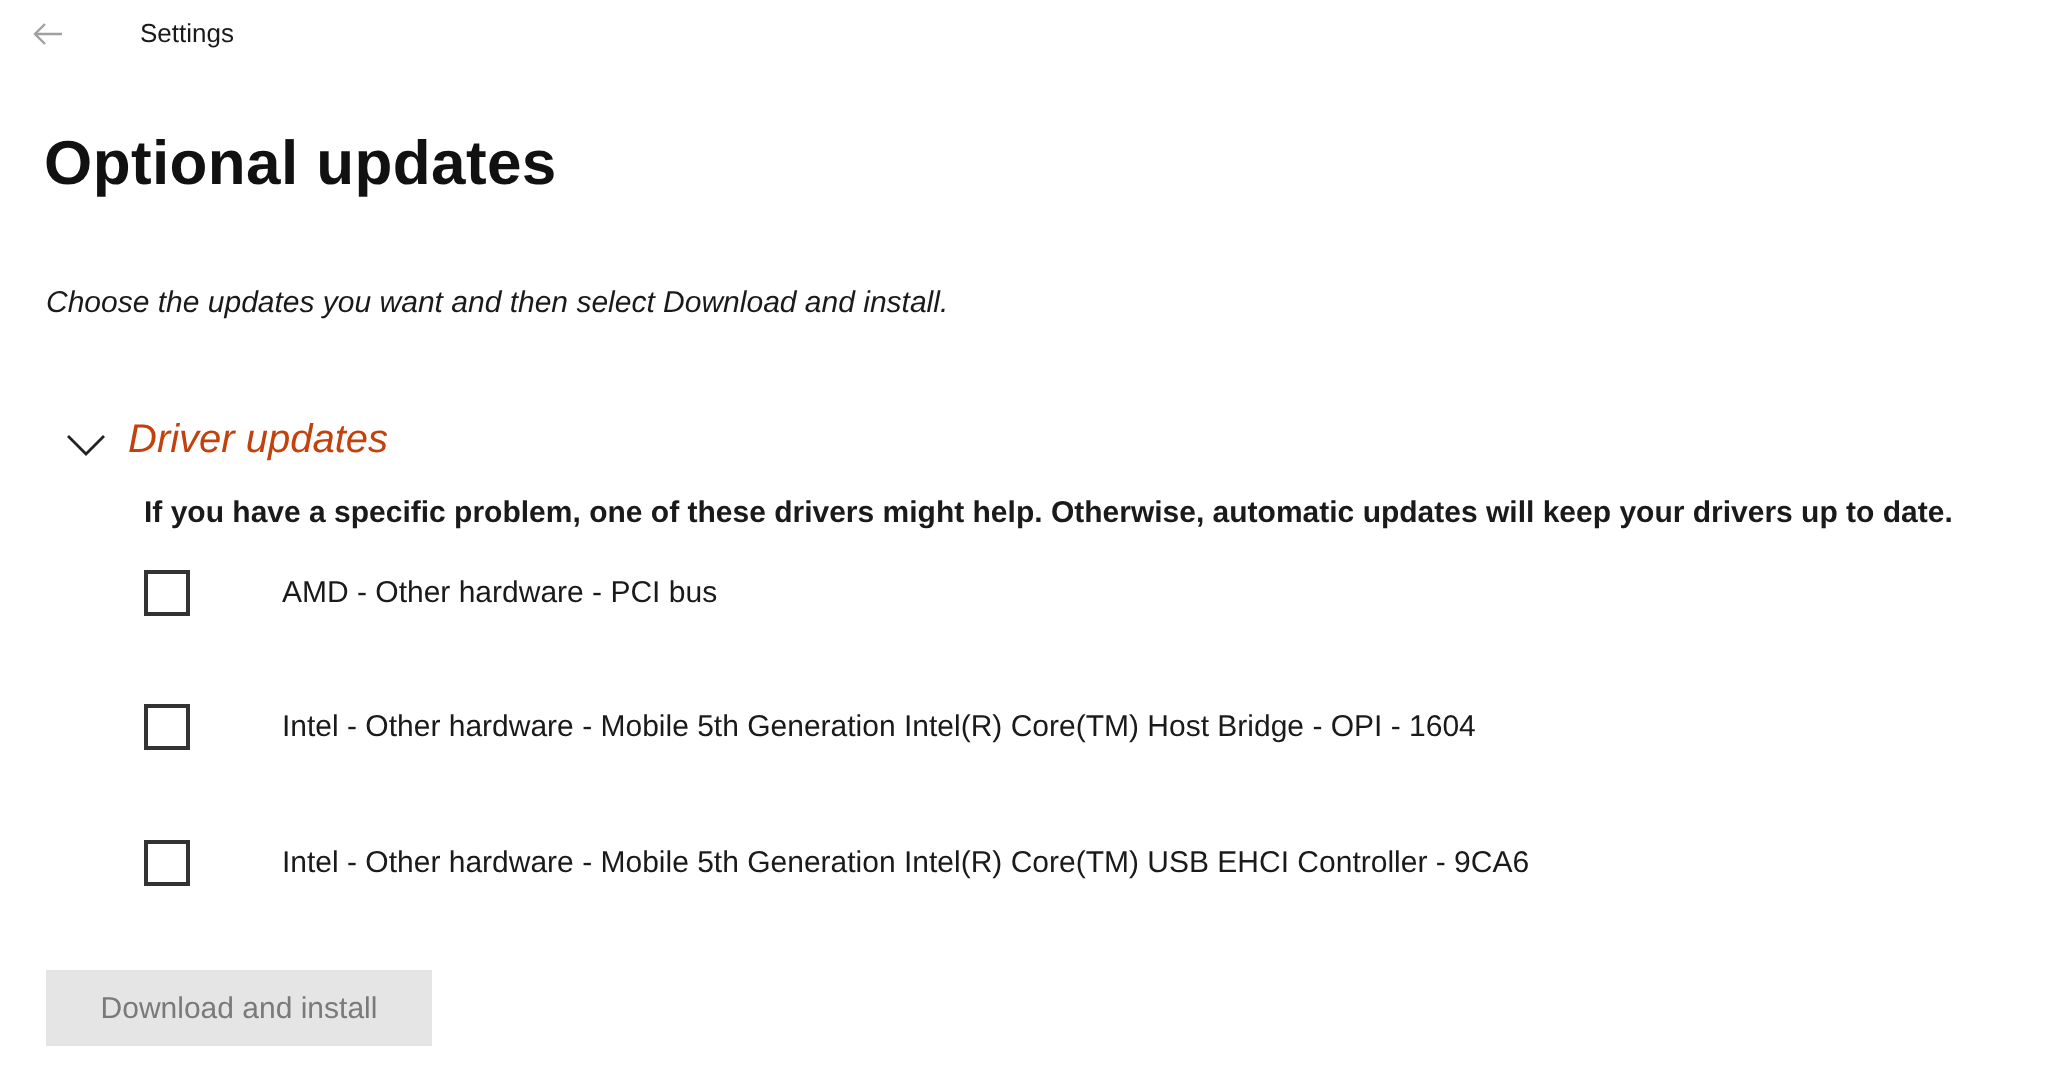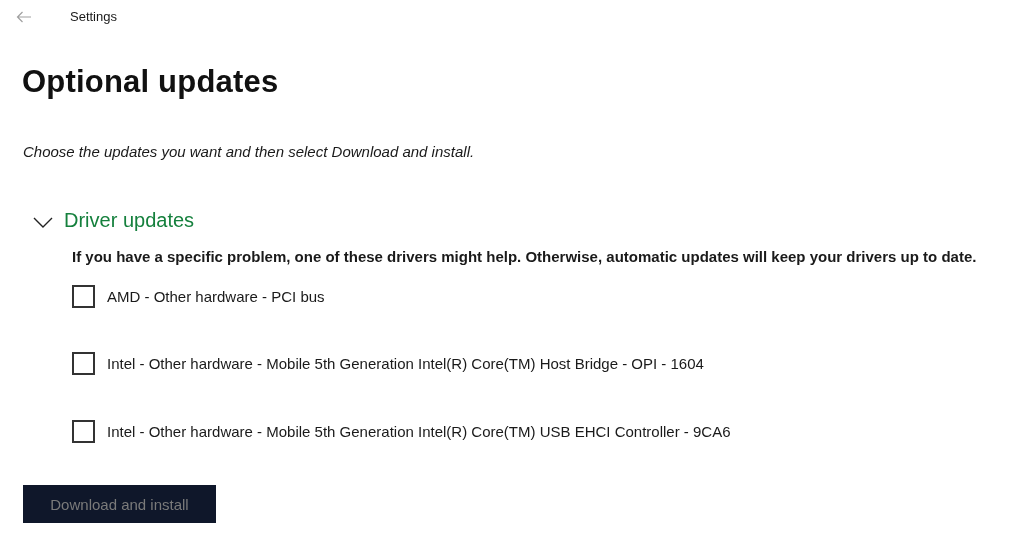--- a/index.html
+++ b/index.html
@@ -17,33 +17,33 @@
     .app-title { position: absolute; left: 70px; top: 9px; font-size: 13px; color: #1a1a1a; }
     .page-title {
       position: absolute; left: 22px; top: 64px; margin: 0;
       font-size: 31px; font-weight: bold; color: #111; letter-spacing: 0.2px;
     }
     .intro { position: absolute; left: 23px; top: 143px; font-size: 15px; color: #1a1a1a; font-style: italic; }
     .section-header {
       position: absolute; left: 32px; top: 207px; display: flex; align-items: center; cursor: pointer;
     }
     .chevron { width: 22px; height: 22px; margin-right: 10px; margin-top: 4px; }
-    .section-title { font-size: 20px; color: #15803d; }
+    .section-title { font-size: 20px; color: #c2410c; font-style: italic; }
     .section-desc { position: absolute; left: 72px; top: 248px; font-size: 15px; color: #1a1a1a; white-space: nowrap; font-weight: bold; }
     .item {
-      position: absolute; left: 72px; display: flex; align-items: center; cursor: pointer;
+      position: absolute; left: 72px; display: flex; align-items: center; cursor: pointer; gap: 34px;
     }
     .checkbox {
       width: 19px; height: 19px; border: 2px solid #333; background: #fff; margin-right: 12px;
       box-sizing: content-box;
     }
     .item-label { font-size: 15px; color: #1a1a1a; white-space: nowrap; }
     .primary-btn {
       position: absolute; left: 23px; top: 485px; width: 193px; height: 38px;
-      background: #0f172a; color: #7a7a7a; border: none; font-size: 15px;
+      background: #e5e5e5; color: #7a7a7a; border: none; font-size: 15px;
       font-family: "Liberation Sans", "DejaVu Sans", sans-serif; padding: 0;
       display: flex; align-items: center; justify-content: center;
     }
   </style>
 </head>
 <body>
 
 <div class="titlebar">
   <div class="back-btn">
     <svg width="16" height="12" viewBox="0 0 16 12">

